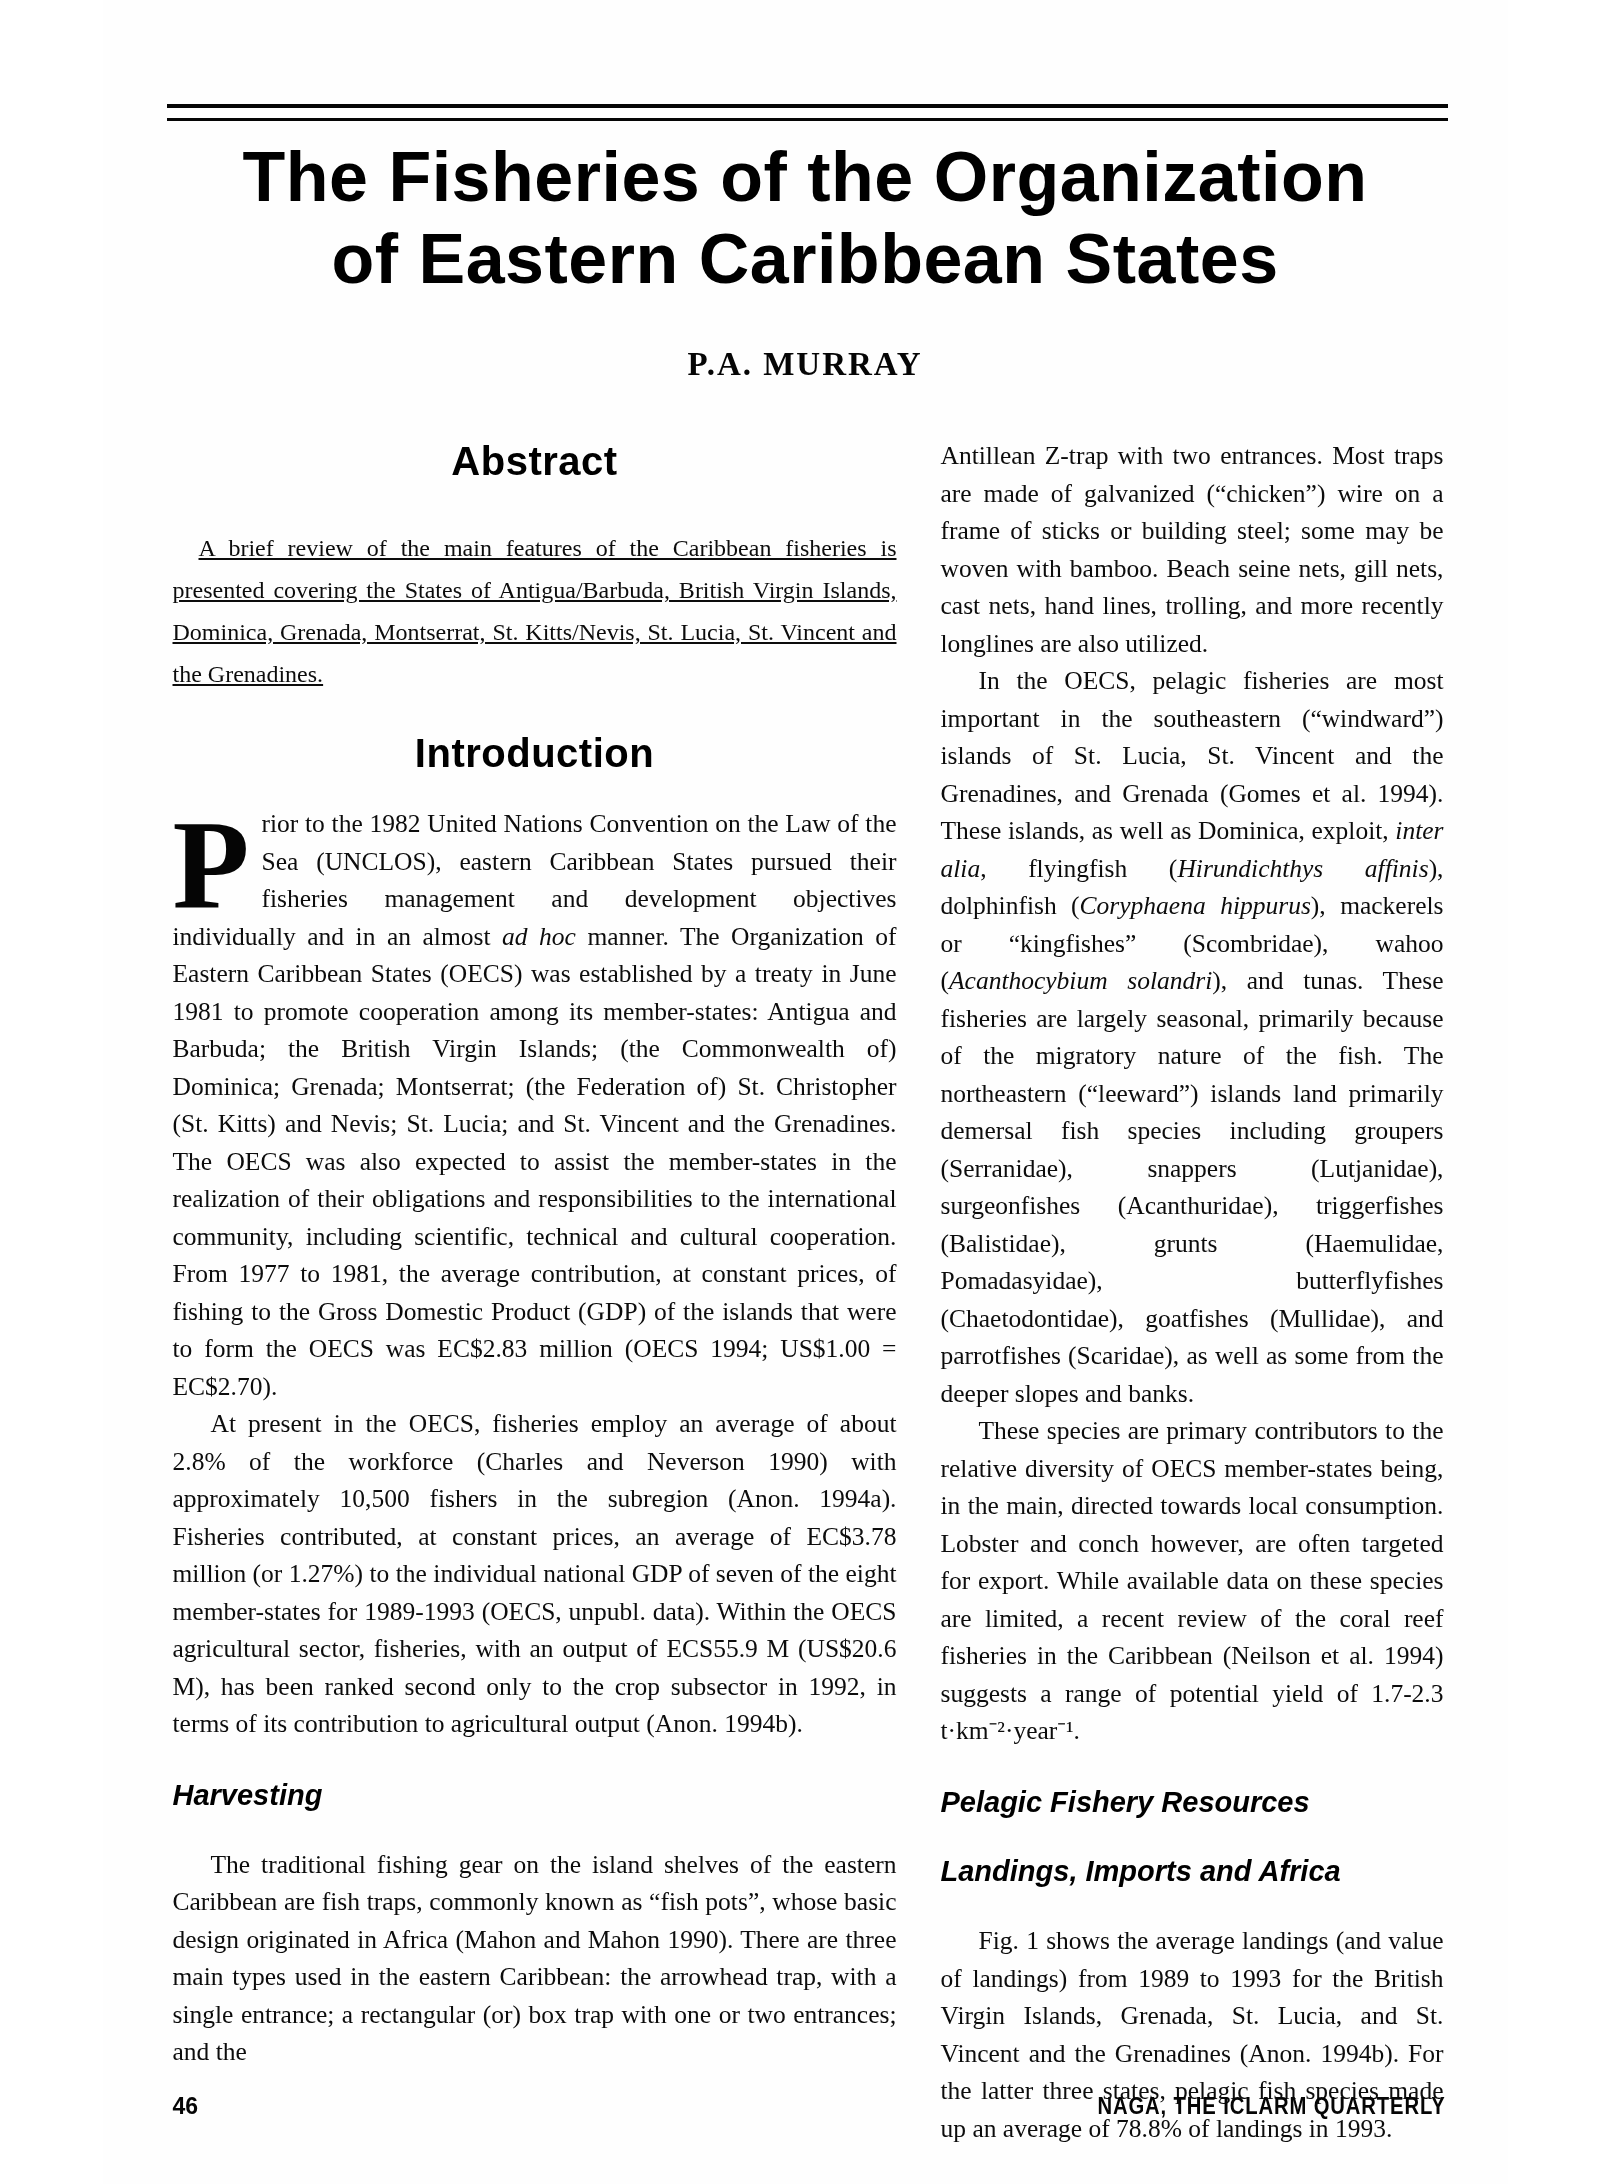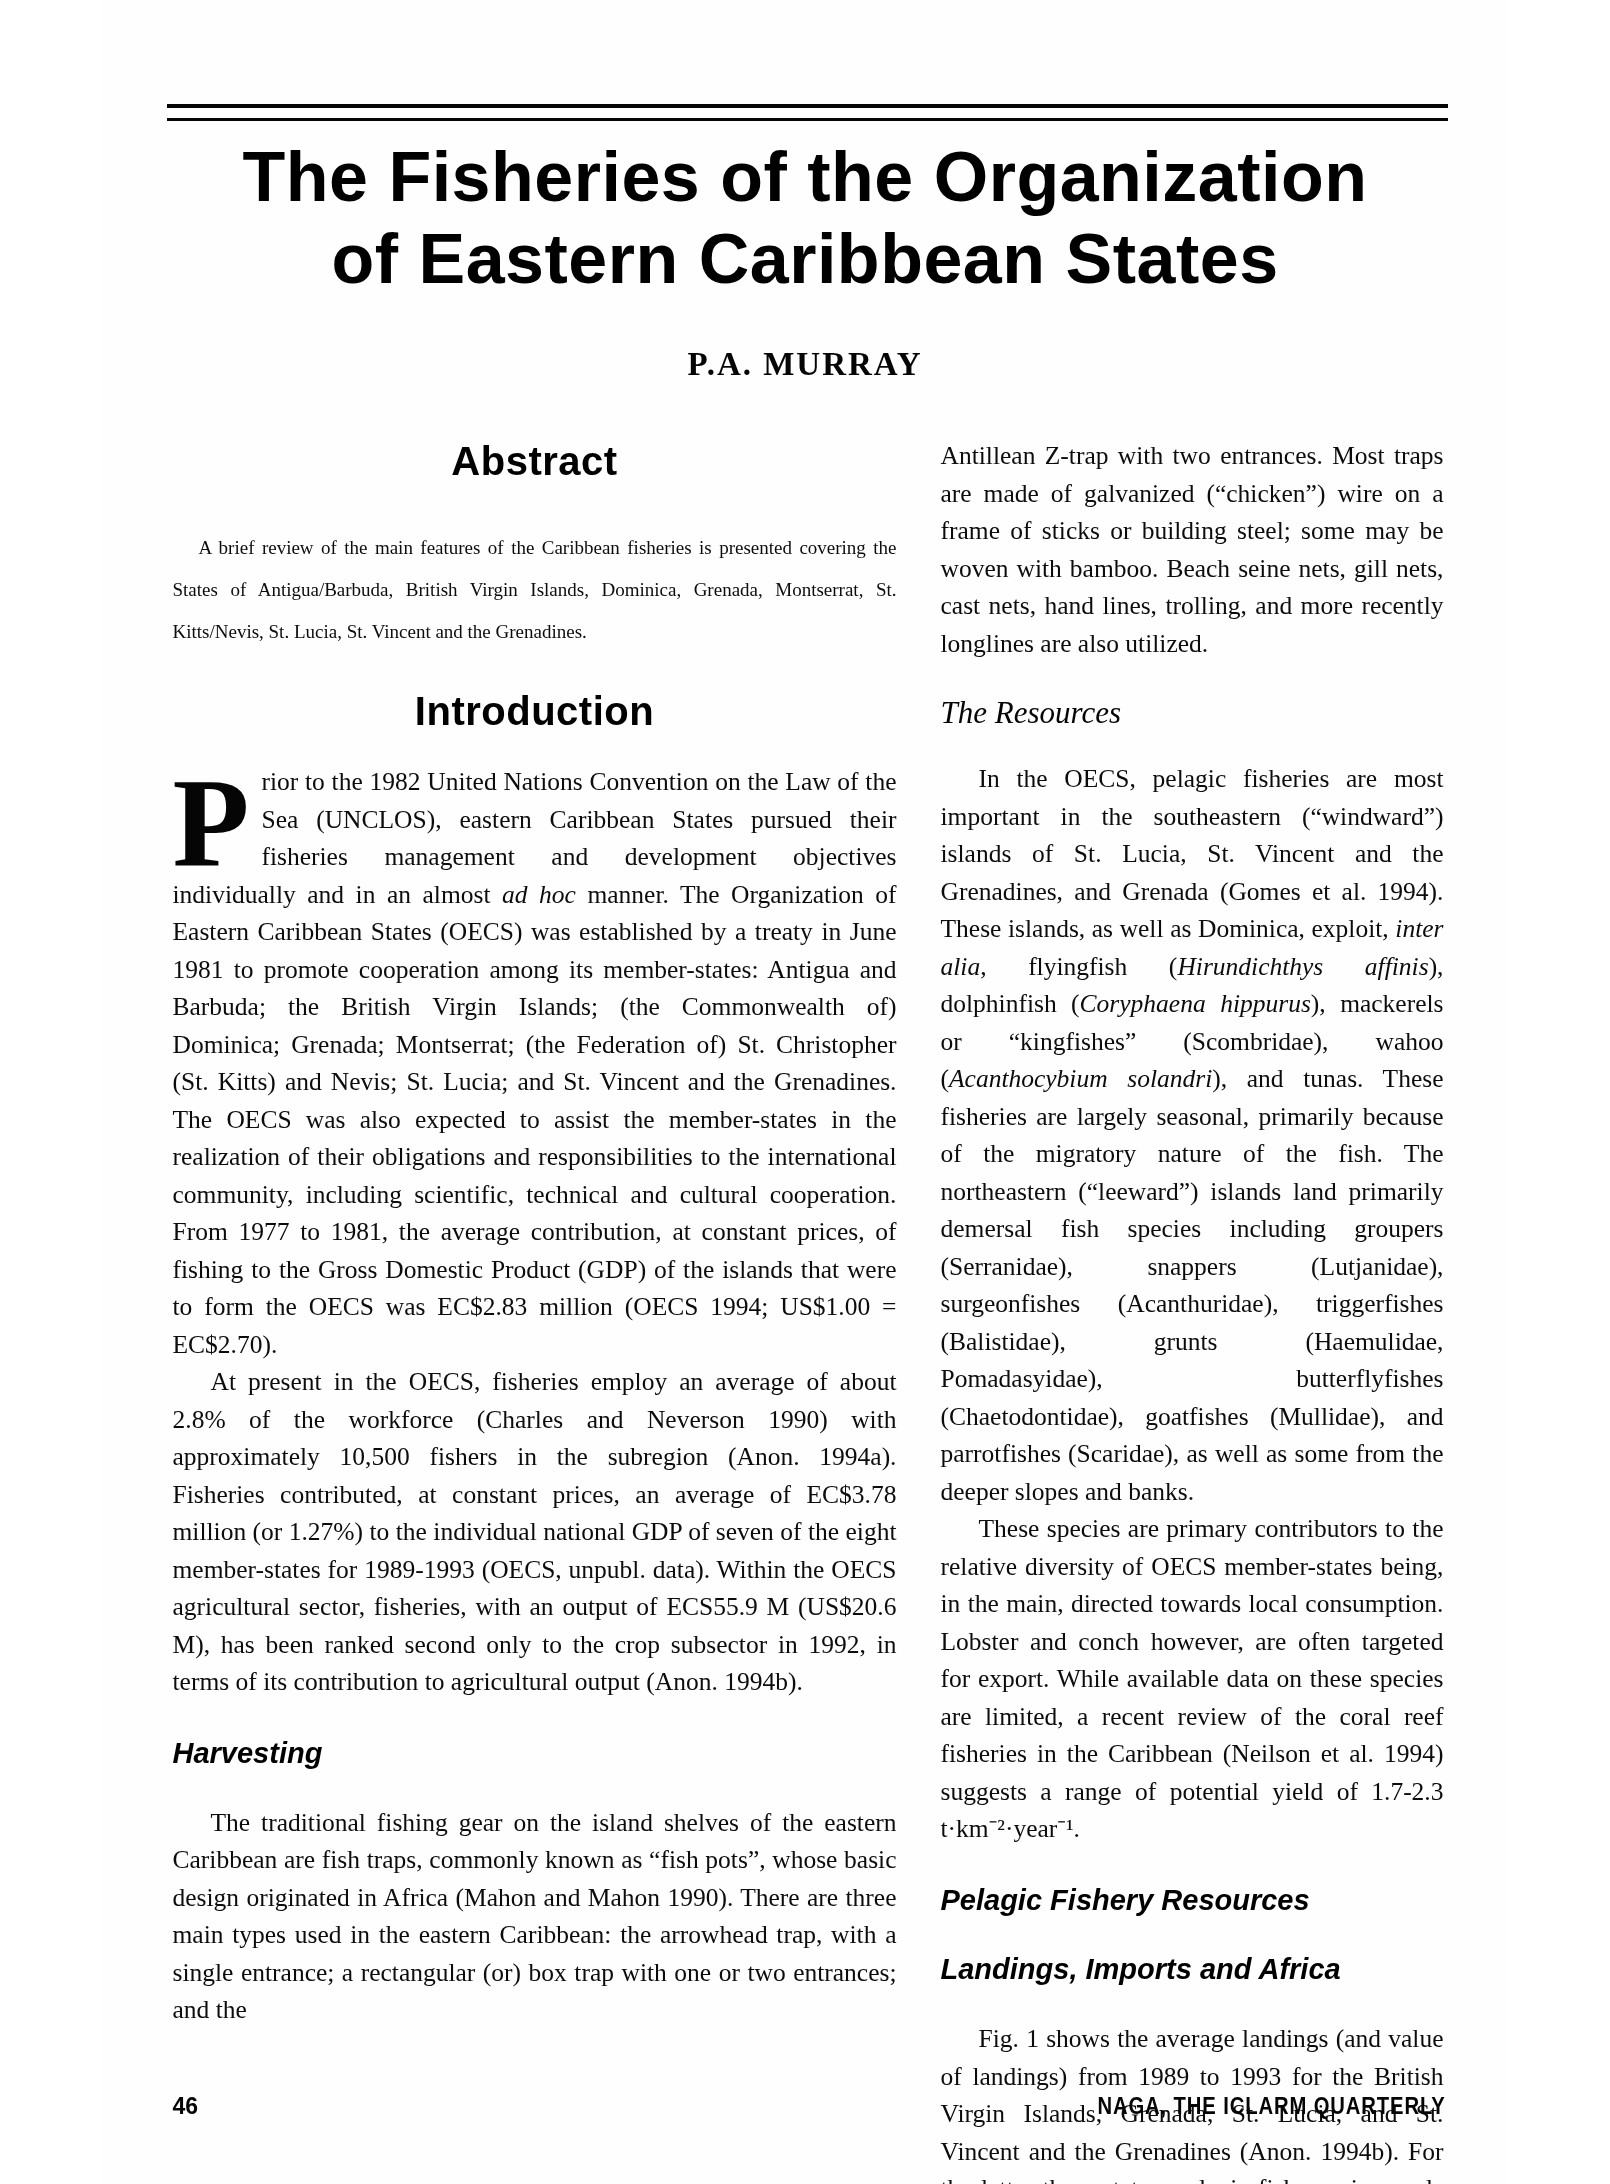--- a/index.html
+++ b/index.html
@@ -58,24 +58,25 @@
     text-align: center;
     letter-spacing: 0.5px;
     margin: 0;
     color: #000;
   }
   .abstract-head { margin: 2px 0 44px 0; }
   .intro-head { margin: 36px 0 30px 0; }
 
   .abstract {
     margin: 0;
-    font-size: 19px;
+    font-size: 24px;
     line-height: 42px;
     text-align: justify;
     text-indent: 26px;
+    text-decoration: underline;
   }
 
   .body {
     margin: 0;
     font-size: 25.5px;
     line-height: 37.5px;
     text-align: justify;
   }
   .indent { text-indent: 38px; }
 
@@ -157,21 +158,20 @@
       </p>
       <p class="body indent">At present in the OECS, fisheries employ an average of about 2.8% of the workforce (Charles and Neverson 1990) with approximately 10,500 fishers in the subregion (Anon. 1994a). Fisheries contributed, at constant prices, an average of EC$3.78 million (or 1.27%) to the individual national GDP of seven of the eight member-states for 1989-1993 (OECS, unpubl. data). Within the OECS agricultural sector, fisheries, with an output of ECS55.9 M (US$20.6 M), has been ranked second only to the crop subsector in 1992, in terms of its contribution to agricultural output (Anon. 1994b).</p>
 
       <h3 class="subhead">Harvesting</h3>
       <p class="body indent">The traditional fishing gear on the island shelves of the eastern Caribbean are fish traps, commonly known as “fish pots”, whose basic design originated in Africa (Mahon and Mahon 1990). There are three main types used in the eastern Caribbean: the arrowhead trap, with a single entrance; a rectangular (or) box trap with one or two entrances; and the</p>
     </div>
 
     <div class="col-right">
       <p class="body">Antillean Z-trap with two entrances. Most traps are made of galvanized (“chicken”) wire on a frame of sticks or building steel; some may be woven with bamboo. Beach seine nets, gill nets, cast nets, hand lines, trolling, and more recently longlines are also utilized.</p>
 
-      <h3 class="serif-italic-head">The Resources</h3>
       <p class="body indent"><span>In the OECS, pelagic fisheries are most important in the southeastern (“windward”) islands of St. Lucia, St. Vincent and the Grenadines, and Grenada (Gomes et al. 1994). These islands, as well as Dominica, exploit, </span><i>inter alia</i><span>, flyingfish (</span><i>Hirundichthys affinis</i><span>), dolphinfish (</span><i>Coryphaena hippurus</i><span>), mackerels or “kingfishes” (Scombridae), wahoo (</span><i>Acanthocybium solandri</i><span>), and tunas. These fisheries are largely seasonal, primarily because of the migratory nature of the fish. The northeastern (“leeward”) islands land primarily demersal fish species including groupers (Serranidae), snappers (Lutjanidae), surgeonfishes (Acanthuridae), triggerfishes (Balistidae), grunts (Haemulidae, Pomadasyidae), butterflyfishes (Chaetodontidae), goatfishes (Mullidae), and parrotfishes (Scaridae), as well as some from the deeper slopes and banks.</span></p>
 
       <p class="body indent">These species are primary contributors to the relative diversity of OECS member-states being, in the main, directed towards local consumption. Lobster and conch however, are often targeted for export. While available data on these species are limited, a recent review of the coral reef fisheries in the Caribbean (Neilson et al. 1994) suggests a range of potential yield of 1.7-2.3 t·km⁻²·year⁻¹.</p>
 
       <h3 class="subhead">Pelagic Fishery Resources</h3>
 
       <h3 class="subhead">Landings, Imports and Africa</h3>
       <p class="body indent">Fig. 1 shows the average landings (and value of landings) from 1989 to 1993 for the British Virgin Islands, Grenada, St. Lucia, and St. Vincent and the Grenadines (Anon. 1994b). For the latter three states, pelagic fish species made up an average of 78.8% of landings in 1993.</p>
     </div>
 

